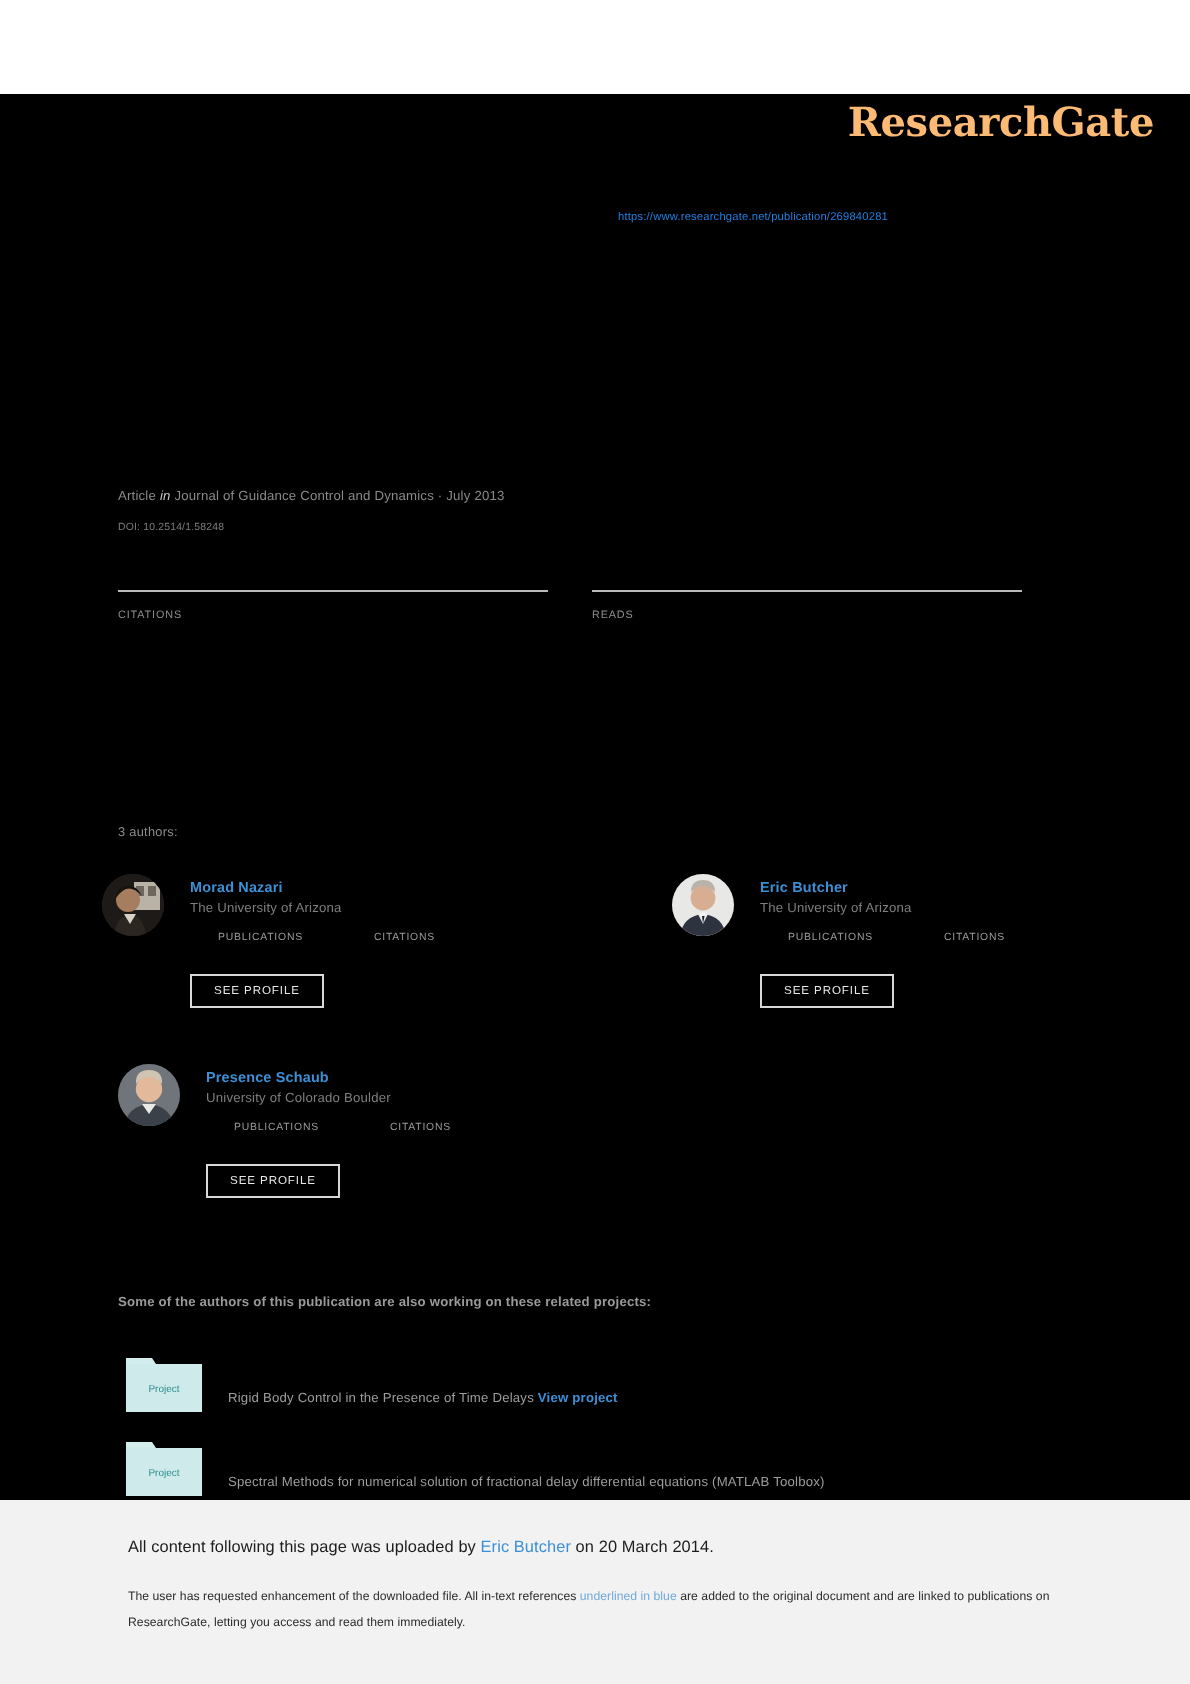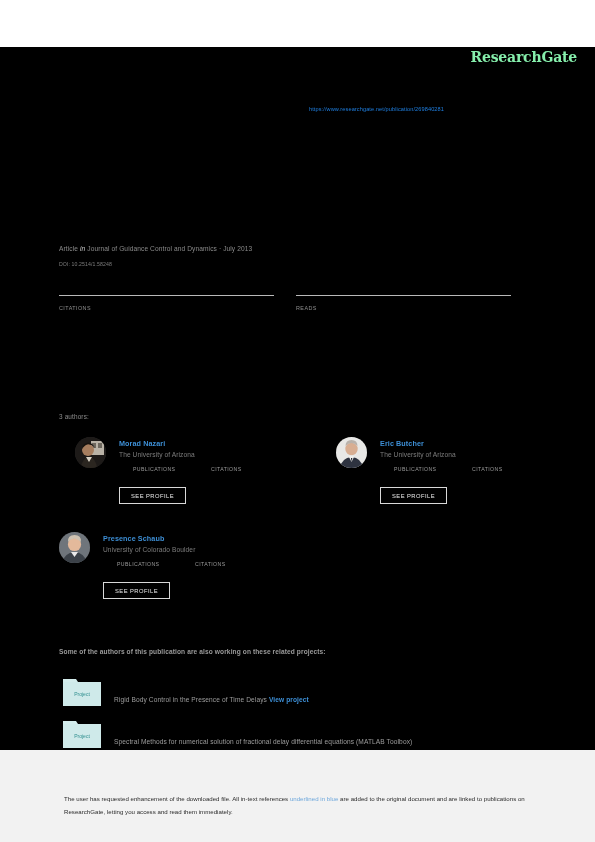--- a/index.html
+++ b/index.html
@@ -14,22 +14,22 @@
 
   
   .topband{position:absolute;left:0;top:0;width:595px;height:47px;background:#ffffff;}
 
   
   .hero{position:absolute;left:0;top:47px;width:595px;height:703px;background:#000000;}
 
   .logo{
     position:absolute;right:18px;top:2px;
     font-family:"DejaVu Serif","Liberation Serif",serif;
-    font-weight:bold;font-size:14px;letter-spacing:-0.2px;
-    color:#86efac;white-space:nowrap;margin-left:20px;
+    font-weight:bold;font-size:20px;letter-spacing:-0.2px;
+    color:#fdba74;white-space:nowrap;margin-left:20px;
   }
   .url{
     position:absolute;left:309px;top:59px;
     font-size:5.6px;color:#1f7fe0;letter-spacing:0.1px;white-space:nowrap;
   }
 
   
   .title-block{
     position:absolute;left:59px;top:100px;width:470px;
     color:#000000;font-size:13px;line-height:15px;font-weight:bold;
@@ -63,21 +63,21 @@
     position:absolute;top:10px;left:0;
     font-size:5.4px;color:#8f8f8f;letter-spacing:0.45px;
   }
 
   
   .authors-hdr{
     position:absolute;left:59px;top:366px;
     font-size:6.4px;color:#8d8d8d;letter-spacing:0.15px;
   }
   .author{position:absolute;width:240px;height:80px;}
-  .a1{left:75px;top:390px;}
+  .a1{left:51px;top:390px;}
   .a2{left:336px;top:390px;}
   .a3{left:59px;top:485px;}
 
   .avatar{
     position:absolute;left:0;top:0;width:31px;height:31px;border-radius:50%;
     overflow:hidden;background:#2b2b2b;
   }
   .avatar svg{display:block;width:31px;height:31px;}
 
   .a-name{
@@ -291,18 +291,21 @@
       </div>
       <div class="p-body">
         <span class="p-title">Spectral Methods for numerical solution of fractional delay differential equations (MATLAB Toolbox)</span>
         <span class="p-link">View project</span>
       </div>
     </div>
 
   </div>
 
   <div class="footer">
+    <div class="f-line1">
+      <span>All content following this page was uploaded by </span><span class="lnk">Eric Butcher</span><span> on 20 March 2014.</span>
+    </div>
     <div class="f-line2">
       <span>The user has requested enhancement of the downloaded file. All in-text references </span><span class="lnk">underlined in blue</span><span> are added to the original document and are linked to publications on ResearchGate, letting you access and read them immediately.</span>
     </div>
   </div>
 
 </div>
 
 </body></html>

